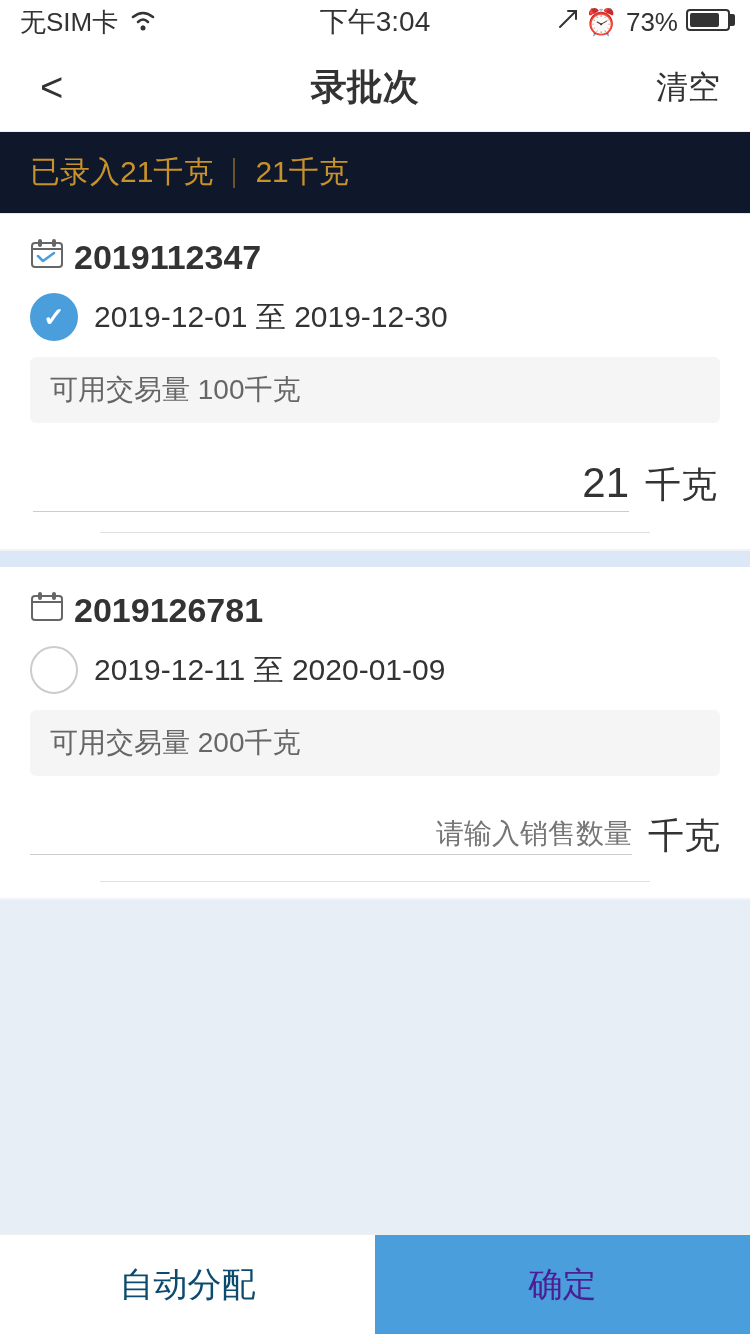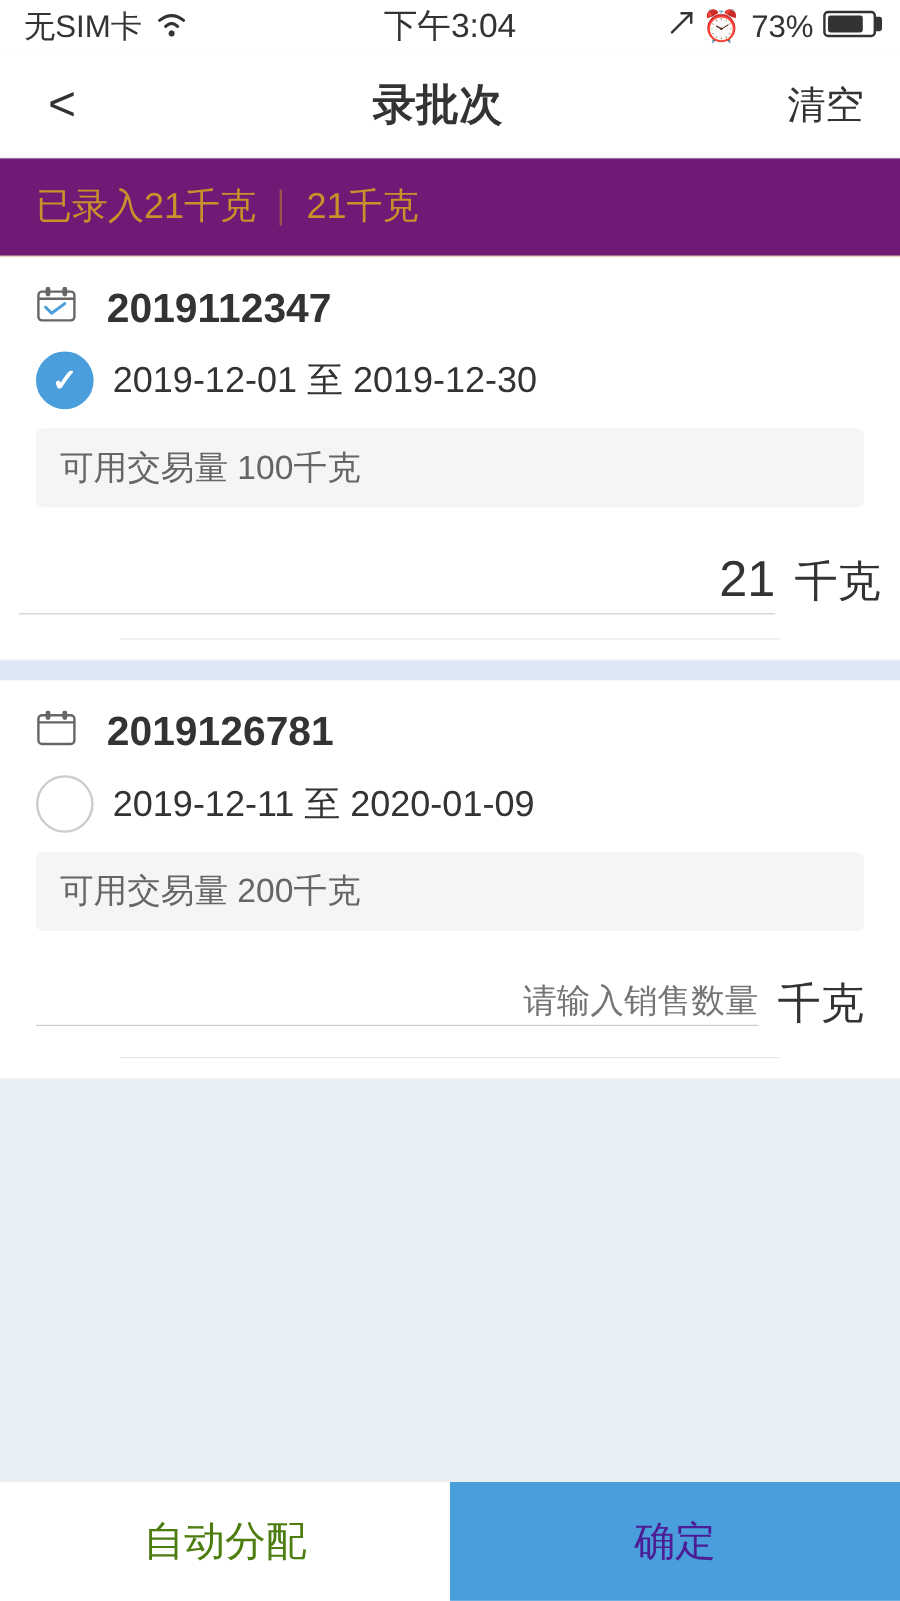--- a/index.html
+++ b/index.html
@@ -96,21 +96,21 @@
       color: #333;
     }
     .nav-clear {
       font-size: 32px;
       color: #333;
       cursor: pointer;
     }
 
     
     .info-banner {
-      background: #701a75;
+      background: #0f172a;
       padding: 20px 30px;
       display: flex;
       align-items: center;
       gap: 20px;
       border-bottom: 1px solid #f0e8c0;
     }
     .info-item {
       font-size: 30px;
       color: #c8922a;
     }
@@ -125,21 +125,21 @@
     .batch-card {
       background: #fff;
       margin-bottom: 2px;
     }
     .batch-card-inner {
       padding: 24px 30px 0 30px;
     }
     .batch-header {
       display: flex;
       align-items: flex-end;
-      gap: 25px;
+      gap: 10px;
       margin-bottom: 16px;
     }
     .batch-icon {
       font-size: 32px;
       color: #555;
     }
     .batch-id {
       font-size: 34px;
       font-weight: 600;
       color: #333;
@@ -182,21 +182,21 @@
       font-size: 28px;
       color: #666;
       margin: 0 0 0 0;
     }
 
     
     .amount-row {
       display: flex;
       align-items: center;
       justify-content: flex-end;
-      padding: 20px 16px;
+      padding: 20px 33px;
       background: #fff;
       gap: 16px;
     }
     .amount-input {
       font-size: 42px;
       font-weight: 400;
       color: #333;
       text-align: right;
       border: none;
       outline: none;
@@ -267,21 +267,21 @@
       display: flex;
       background: #fff;
       border-top: 1px solid #eee;
     }
     .btn-auto {
       flex: 1;
       display: flex;
       align-items: center;
       justify-content: center;
       font-size: 34px;
-      color: #4d7c0f;
+      color: #0c4a6e;
       background: #fff;
       cursor: pointer;
     }
     .btn-confirm {
       flex: 1;
       display: flex;
       align-items: center;
       justify-content: center;
       font-size: 34px;
       color: #4c1d95;

